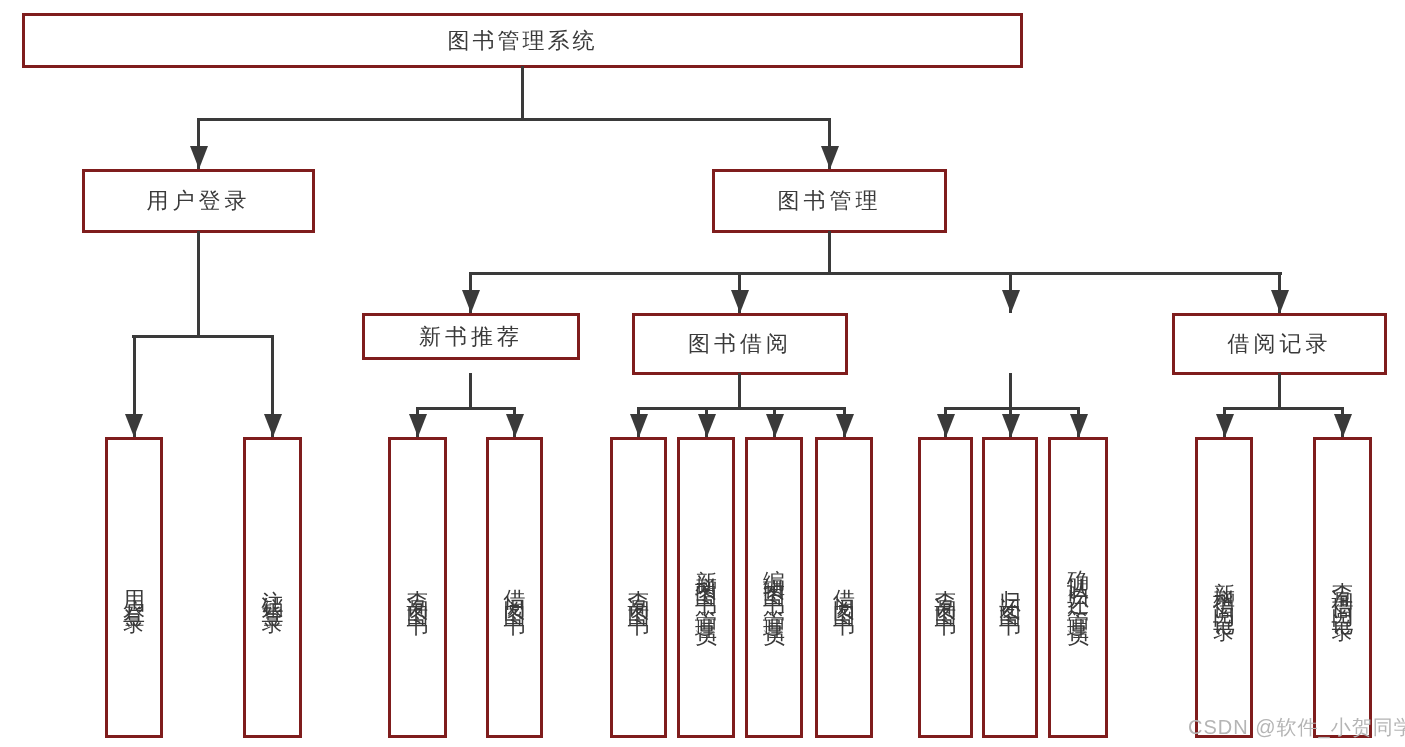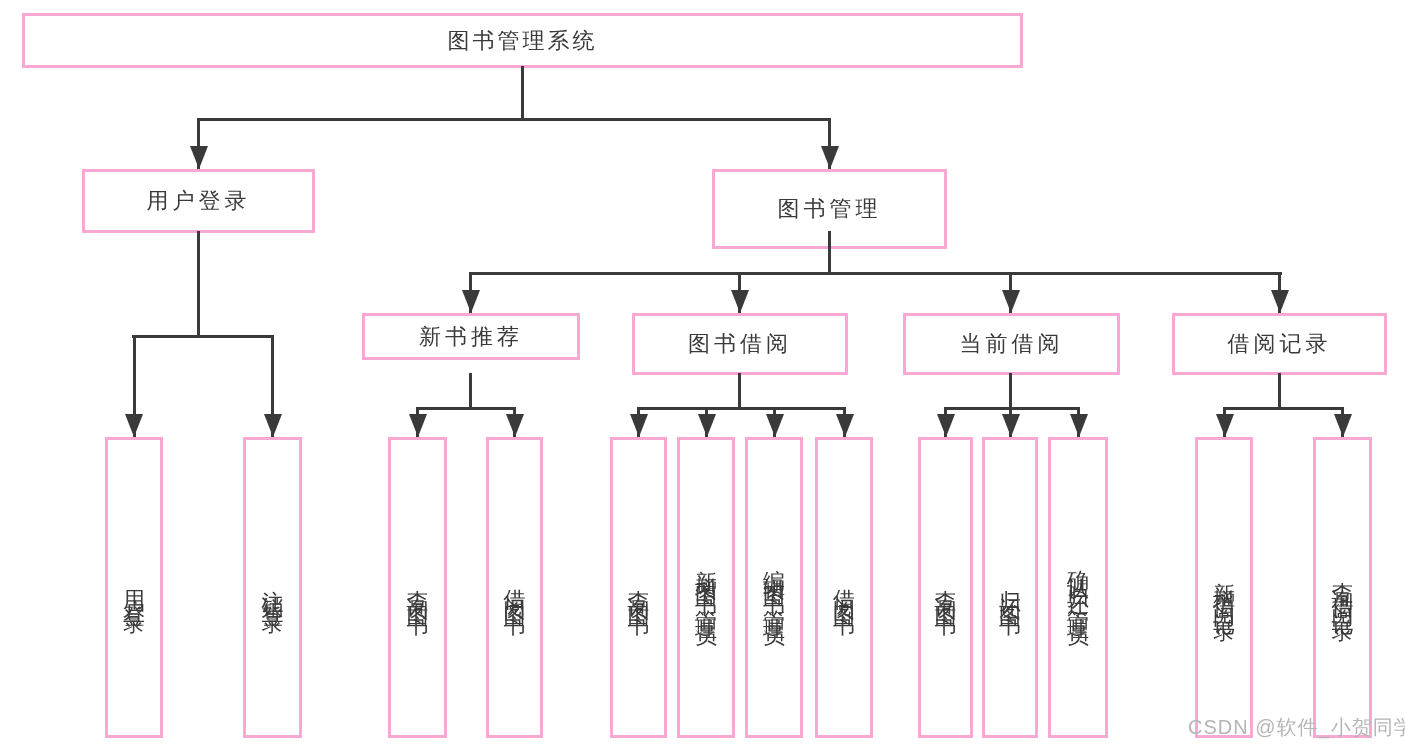--- a/index.html
+++ b/index.html
@@ -7,21 +7,21 @@
     position:relative;
     width:1405px;height:747px;
     background:#ffffff;
     font-family:"Liberation Sans",sans-serif;
     color:#3a3a3a;
     overflow:hidden;
   }
   .node{
     position:absolute;
     box-sizing:border-box;
-    border:3px solid #f9a8d4;
+    border:3px solid #7f1d1d;
     background:#ffffff;
     display:flex;
     align-items:center;
     justify-content:center;
   }
   .hlabel{
     font-size:22px;
     letter-spacing:4px;
     color:#3a3a3a;
     white-space:nowrap;
@@ -66,21 +66,21 @@
   <div class="hline" style="left:197px;top:118px;width:634px;"></div>
 
   <div class="vline" style="left:197px;top:118px;height:51px;"></div>
   <div class="arrow" style="left:190px;top:146px;"></div>
   <div class="vline" style="left:828px;top:118px;height:51px;"></div>
   <div class="arrow" style="left:821px;top:146px;"></div>
 
   <div class="node" style="left:82px;top:169px;width:233px;height:64px;">
     <span class="hlabel">用户登录</span>
   </div>
-  <div class="node" style="left:712px;top:169px;width:235px;height:80px;">
+  <div class="node" style="left:712px;top:169px;width:235px;height:64px;">
     <span class="hlabel">图书管理</span>
   </div>
 
   <div class="vline" style="left:197px;top:231px;height:106px;"></div>
   <div class="hline" style="left:132px;top:335px;width:142px;"></div>
   <div class="vline" style="left:133px;top:335px;height:102px;"></div>
   <div class="arrow" style="left:125px;top:414px;"></div>
   <div class="vline" style="left:271px;top:335px;height:102px;"></div>
   <div class="arrow" style="left:264px;top:414px;"></div>
 
@@ -93,23 +93,20 @@
   <div class="vline" style="left:1009px;top:272px;height:41px;"></div>
   <div class="arrow" style="left:1002px;top:290px;"></div>
   <div class="vline" style="left:1278px;top:272px;height:41px;"></div>
   <div class="arrow" style="left:1271px;top:290px;"></div>
 
   <div class="node" style="left:362px;top:313px;width:218px;height:47px;">
     <span class="hlabel">新书推荐</span>
   </div>
   <div class="node" style="left:632px;top:313px;width:216px;height:62px;align-items:center;">
     <span class="hlabel">图书借阅</span>
-  </div>
-  <div class="node" style="left:903px;top:313px;width:217px;height:62px;">
-    <span class="hlabel">当前借阅</span>
   </div>
   <div class="node" style="left:1172px;top:313px;width:215px;height:62px;">
     <span class="hlabel">借阅记录</span>
   </div>
 
   <div class="vline" style="left:469px;top:373px;height:37px;"></div>
   <div class="vline" style="left:738px;top:373px;height:37px;"></div>
   <div class="vline" style="left:1009px;top:373px;height:37px;"></div>
   <div class="vline" style="left:1278px;top:373px;height:37px;"></div>
 

